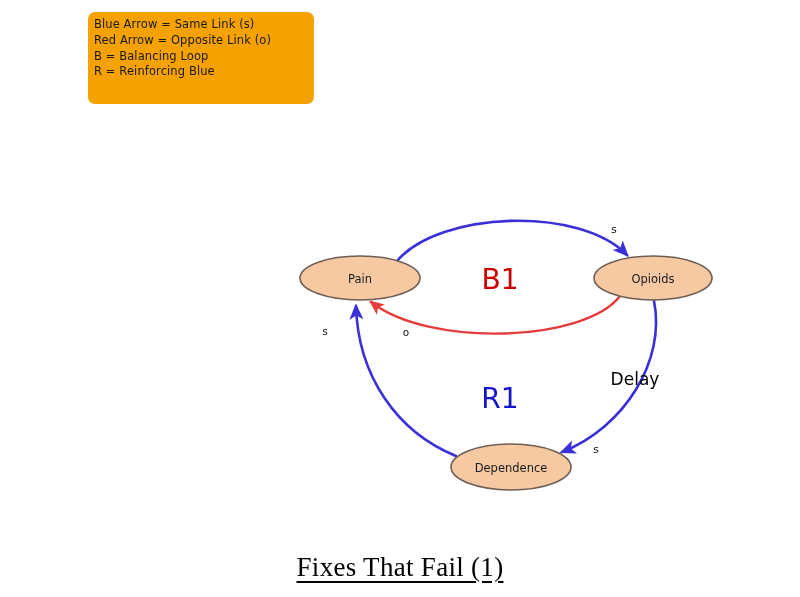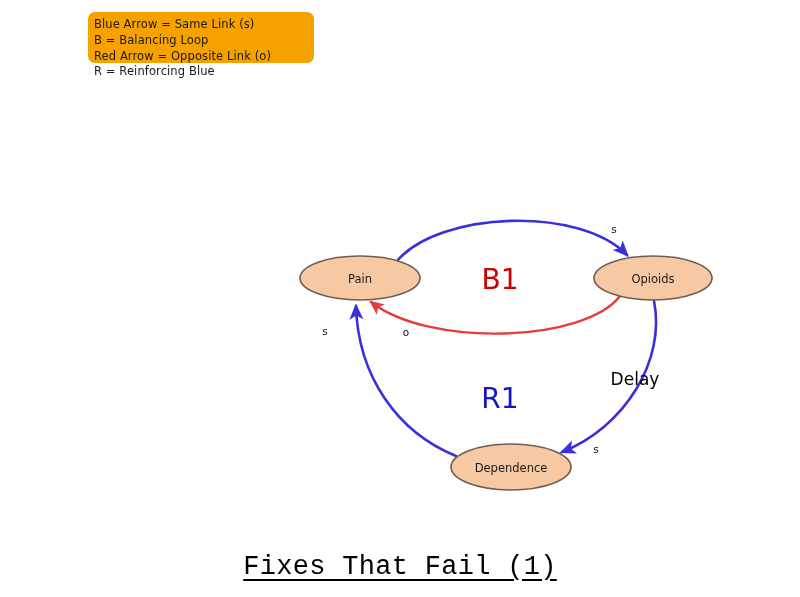--- a/index.html
+++ b/index.html
@@ -23,21 +23,21 @@
     height: 597px;
     background: #ffffff;
   }
 
   
   #legend-box {
     position: absolute;
     left: 88px;
     top: 12px;
     width: 226px;
-    height: 51px;
+    height: 92px;
     background: #F5A200;
     border-radius: 7px;
     box-sizing: border-box;
     padding: 5px 0 0 6px;
   }
   #legend-box .legend-line {
     color: #1a1a1a;
     font-family: "DejaVu Sans", sans-serif;
     font-size: 11.5px;
     line-height: 15.8px;
@@ -107,37 +107,37 @@
     dominant-baseline: middle;
   }
 
   
   #slide-title {
     position: absolute;
     left: 0;
     top: 552px;
     width: 800px;
     text-align: center;
-    font-family: Liberation Mono, monospace;
+    font-family: Liberation Serif, serif;
     font-size: 27px;
     color: #000000;
     text-decoration: underline;
     text-underline-offset: 5px;
     letter-spacing: 0.3px;
   }
 </style>
 </head>
 <body>
 
 <div id="slide">
 
   <div id="legend-box">
     <div class="legend-line">Blue Arrow = Same Link (s)</div>
+    <div class="legend-line">Red Arrow = Opposite Link (o)</div>
     <div class="legend-line">B = Balancing Loop</div>
-    <div class="legend-line">Red Arrow = Opposite Link (o)</div>
     <div class="legend-line">R = Reinforcing Blue</div>
   </div>
 
   <svg id="diagram-svg" viewBox="0 0 800 597">
     <defs>
       <marker id="arrow-blue" markerWidth="7" markerHeight="7" refX="5.2" refY="3.0" orient="auto" markerUnits="strokeWidth">
         <path d="M0,0.3 L6.2,3.0 L0,5.7 L1.5,3.0 Z" fill="#3A30D8"></path>
       </marker>
       <marker id="arrow-red" markerWidth="7" markerHeight="7" refX="5.2" refY="3.0" orient="auto" markerUnits="strokeWidth">
         <path d="M0,0.3 L6.2,3.0 L0,5.7 L1.5,3.0 Z" fill="#E63B3B"></path>

